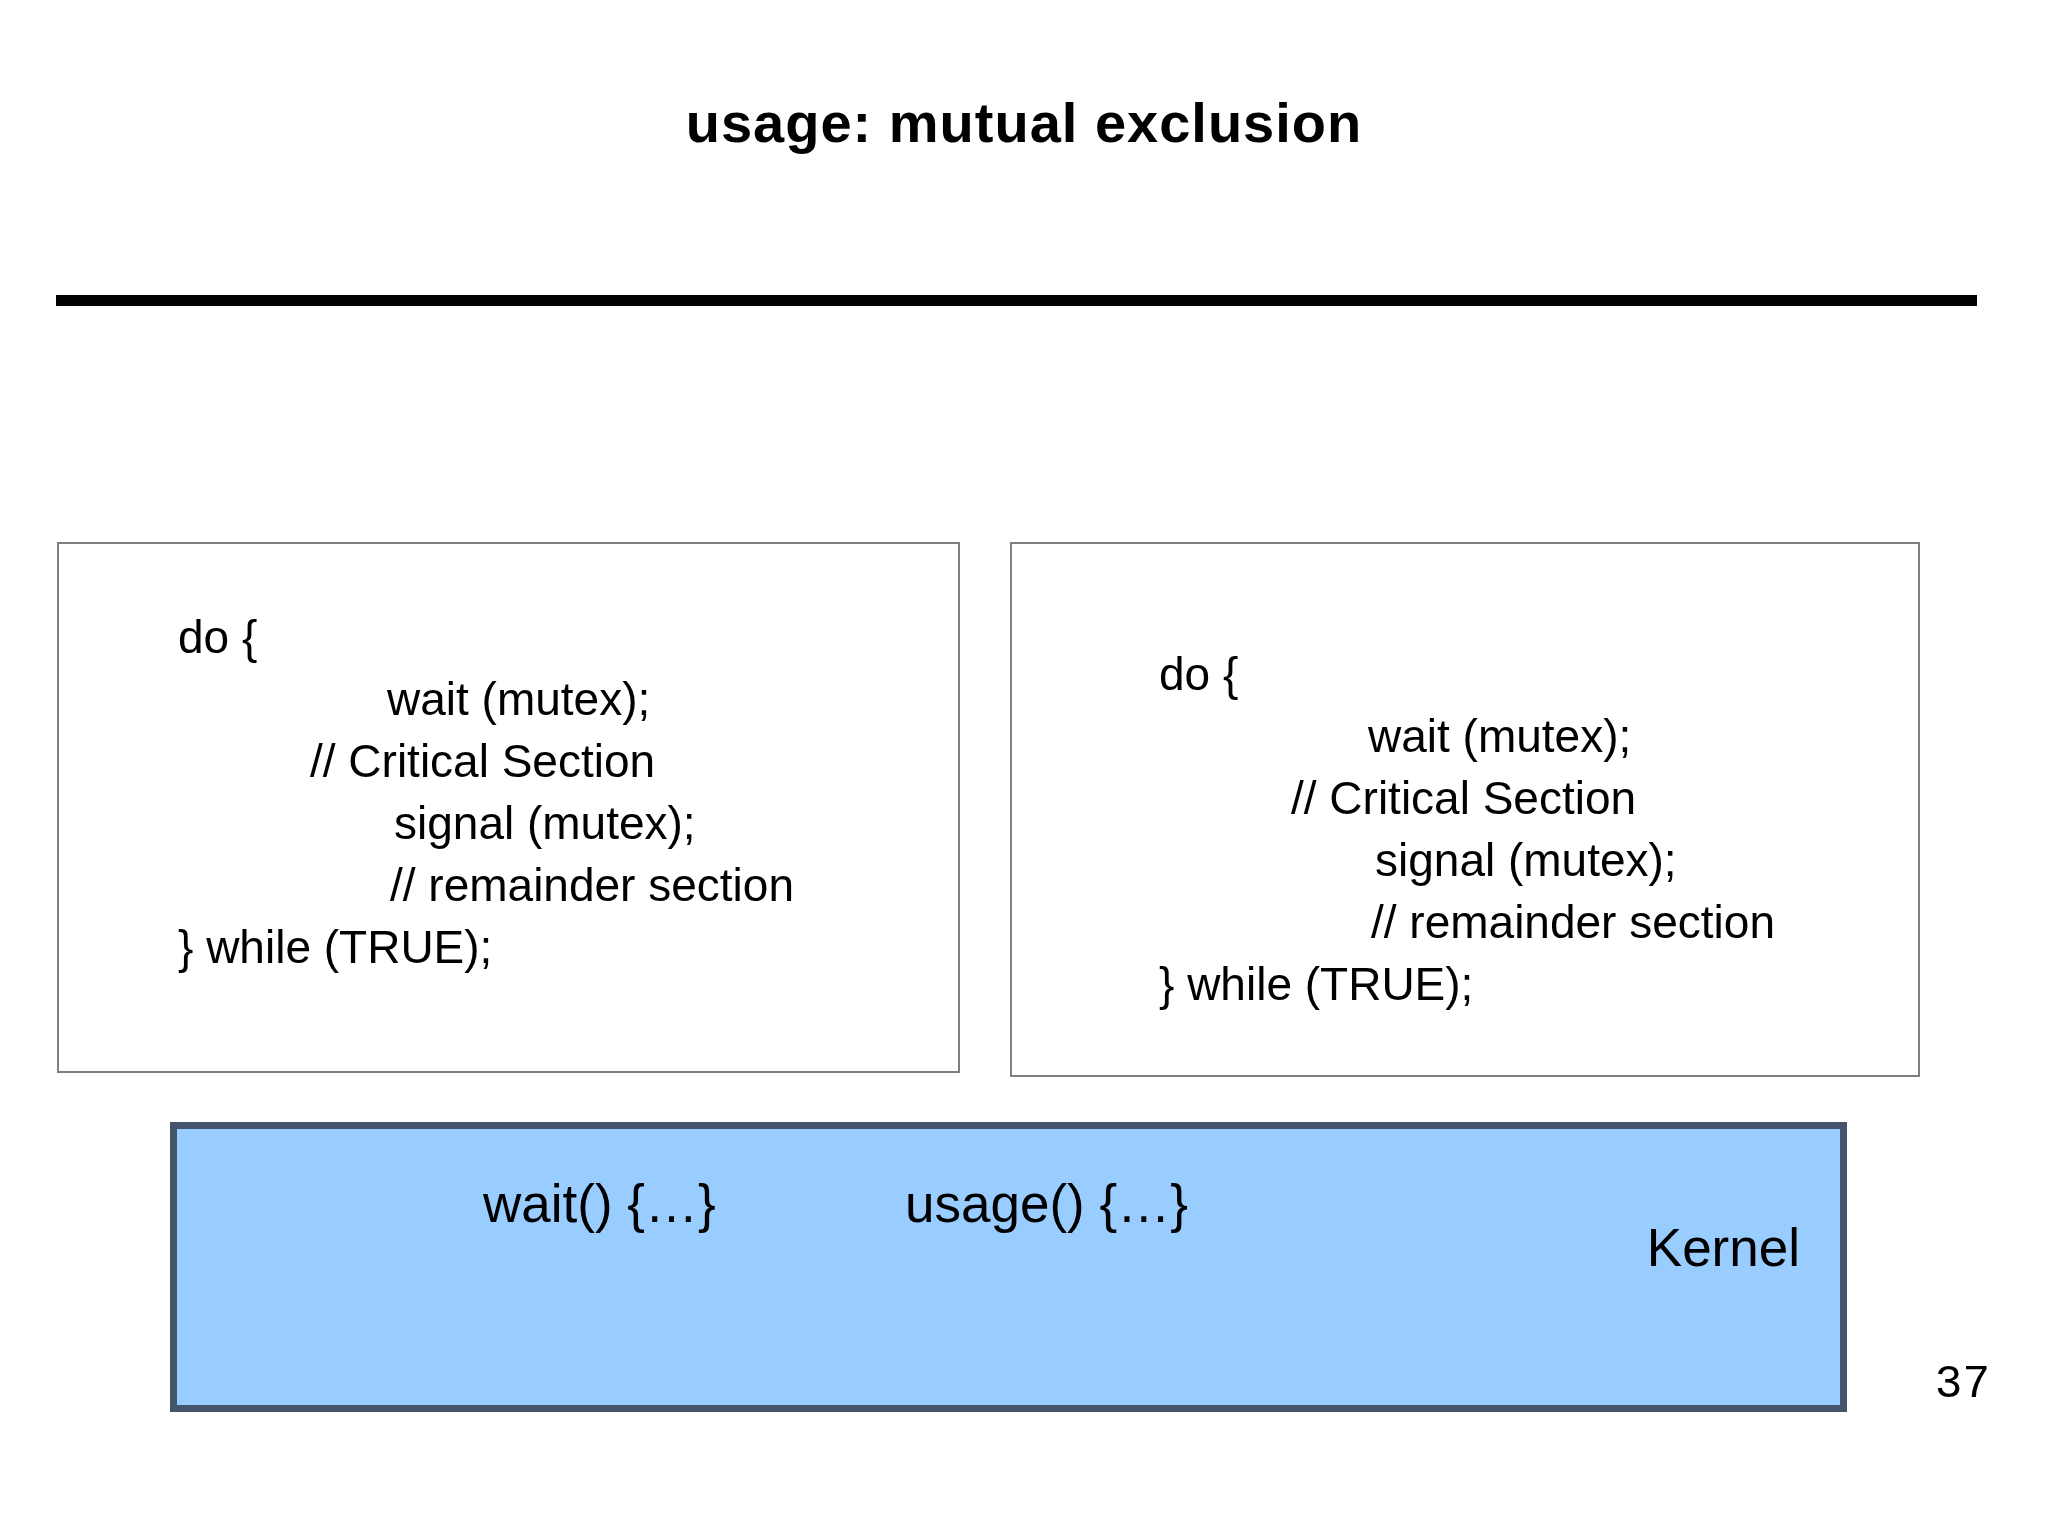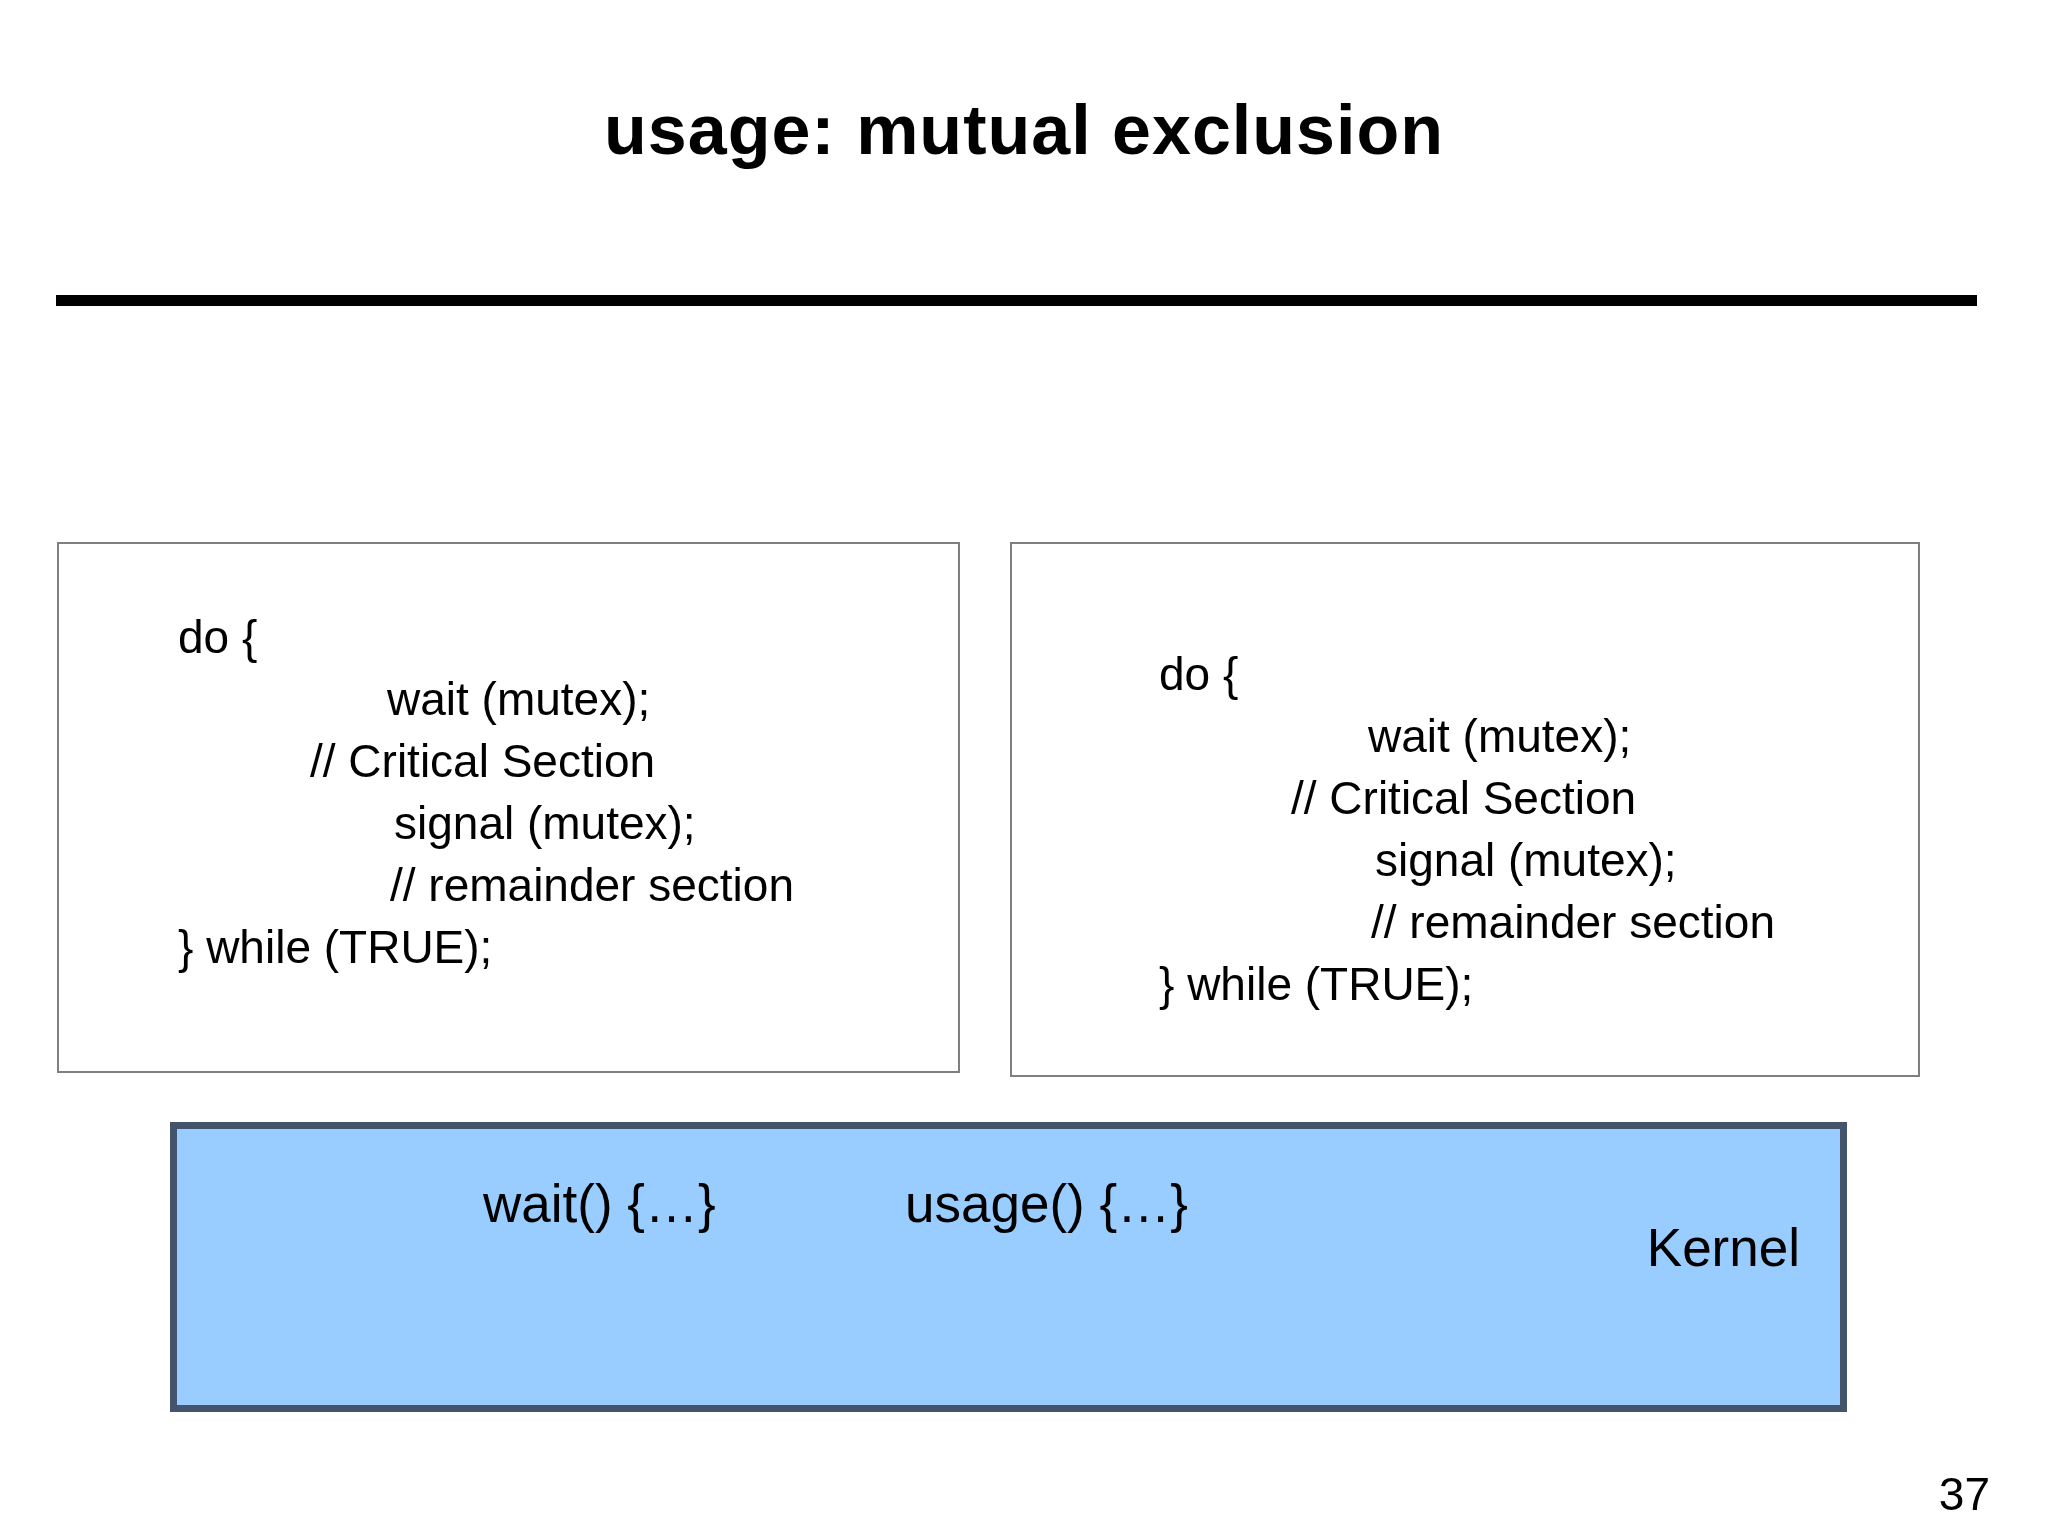--- a/index.html
+++ b/index.html
@@ -15,21 +15,21 @@
     background: #ffffff;
     overflow: hidden;
   }
 
   
   .title {
     position: absolute;
     left: 0; top: 92px; width: 2048px;
     margin: 0;
     text-align: center;
-    font-size: 70px;
+    font-size: 56px;
     font-weight: bold;
     line-height: 1.1;
     letter-spacing: 1px;
   }
 
   
   .title-rule {
     position: absolute;
     left: 56px; top: 295px;
     width: 1921px; height: 11px;
@@ -86,24 +86,25 @@
   }
   .kwait  { left: 306px; top: 48px; }
   .ksig   { left: 728px; top: 48px; }
   .klabel { right: 40px; top: 92px; }
   .ksem   { left: 376px; top: 140px; }
   .ksem b { font-weight: bold; }
 
   
   .pageno {
     position: absolute;
-    right: 58px; top: 1468px;
+    right: 58px; top: 1359px;
     font-size: 46px;
     line-height: 1.15;
     text-align: right;
+    font-family: Liberation Mono, monospace;
   }
 </style>
 </head>
 <body>
 
 <div class="slide">
 
   <h1 class="title">usage: mutual exclusion</h1>
 
   <div class="title-rule"></div>

